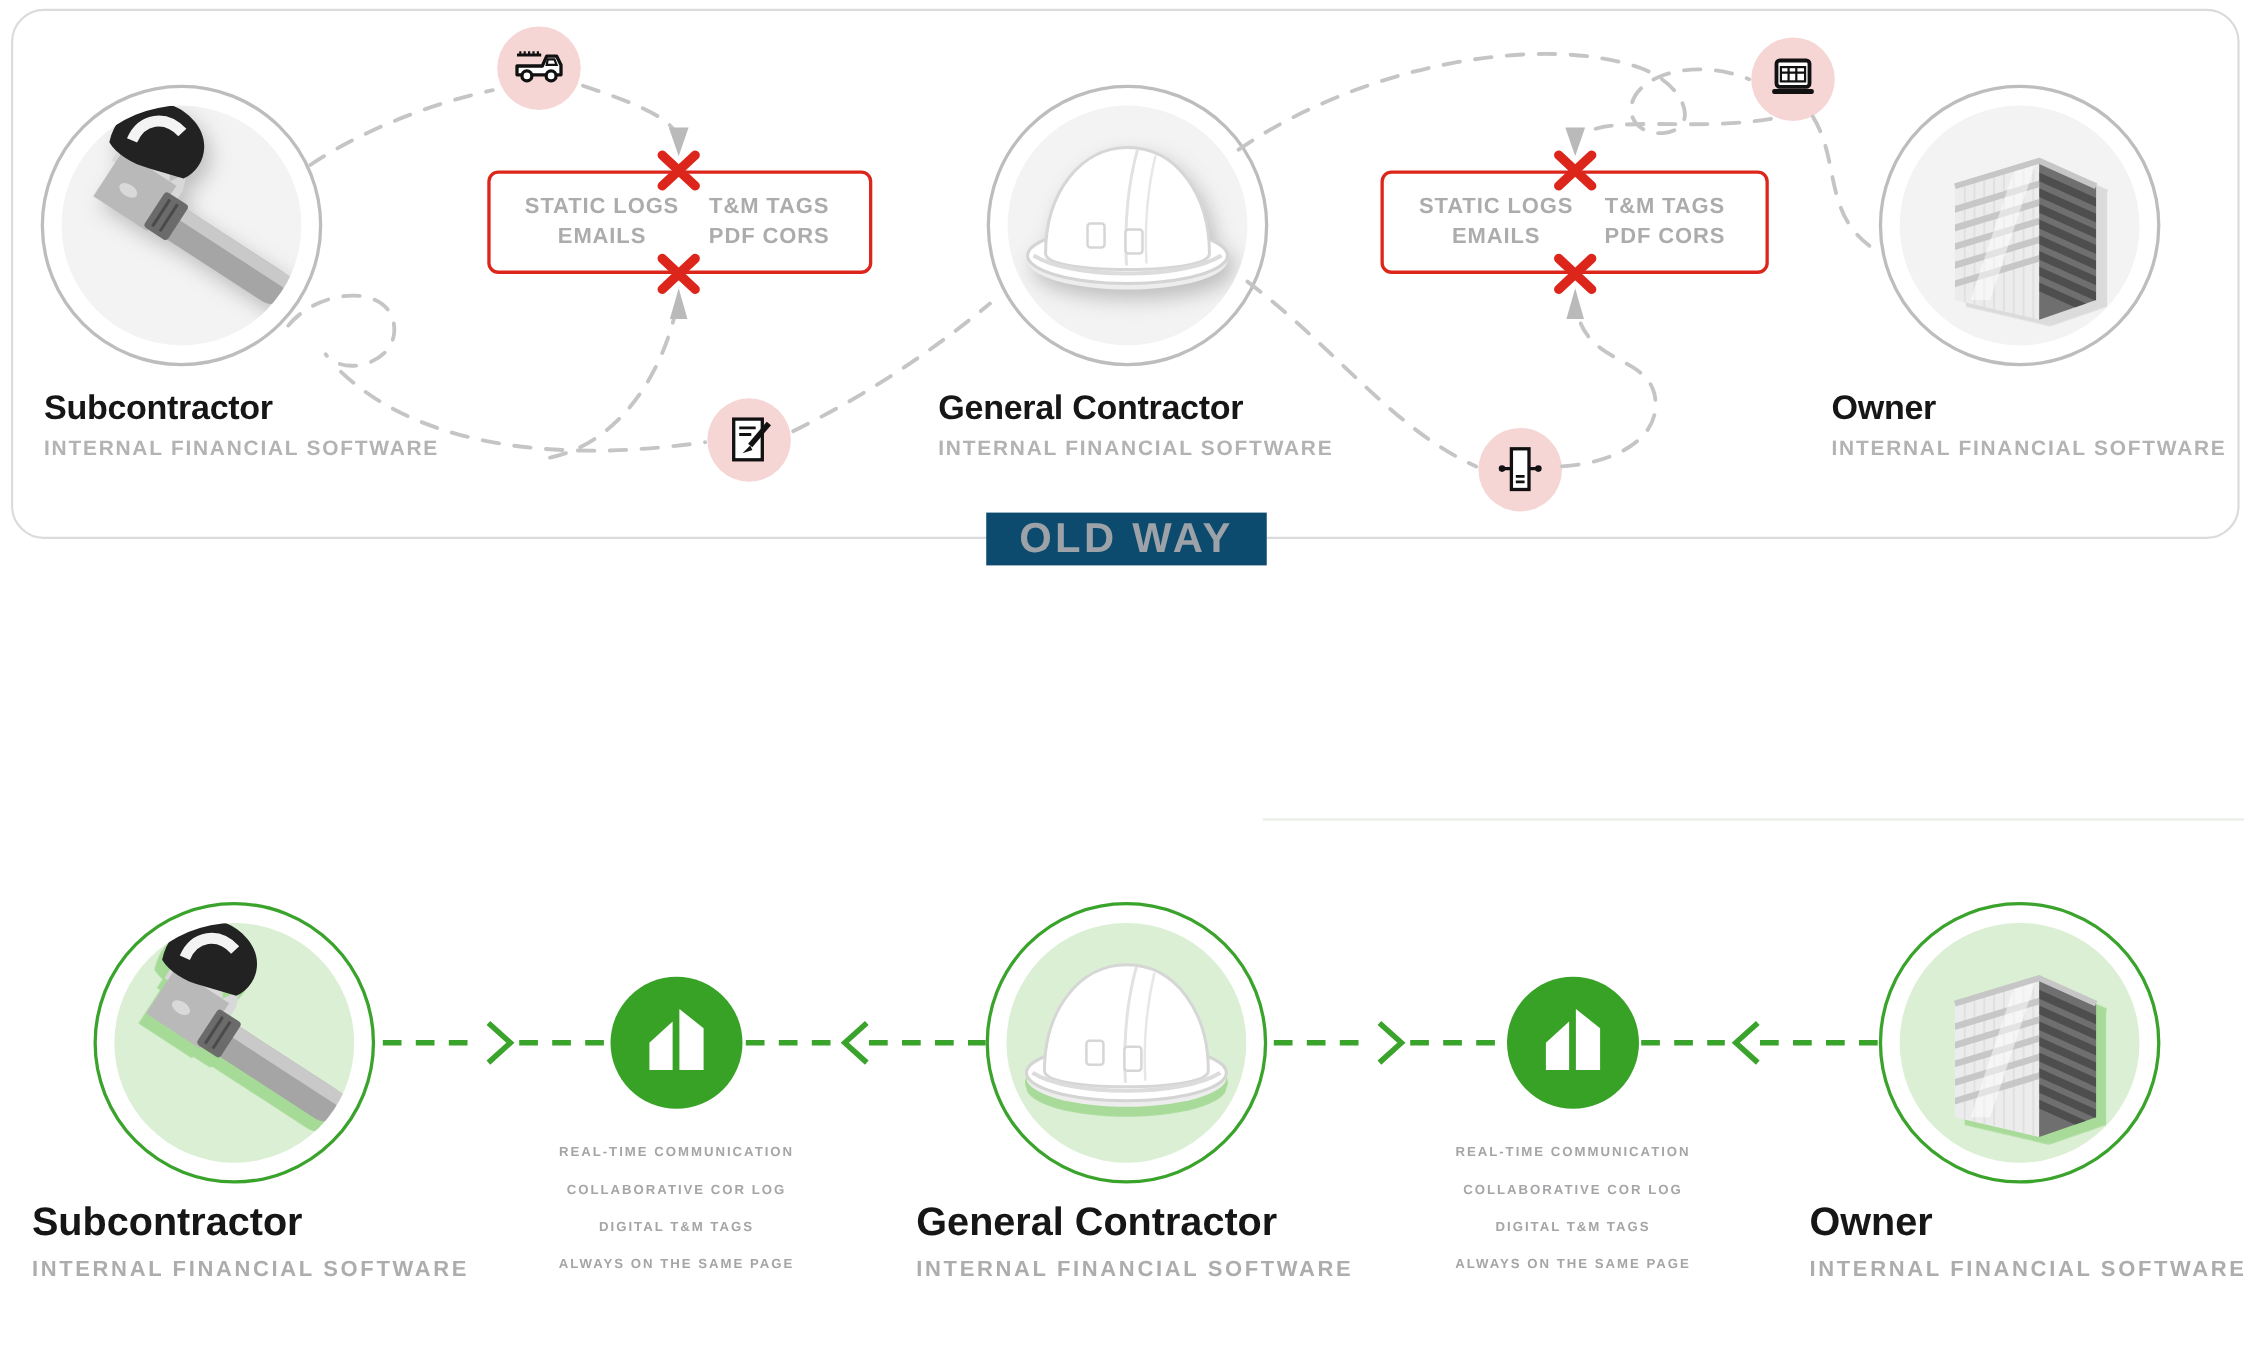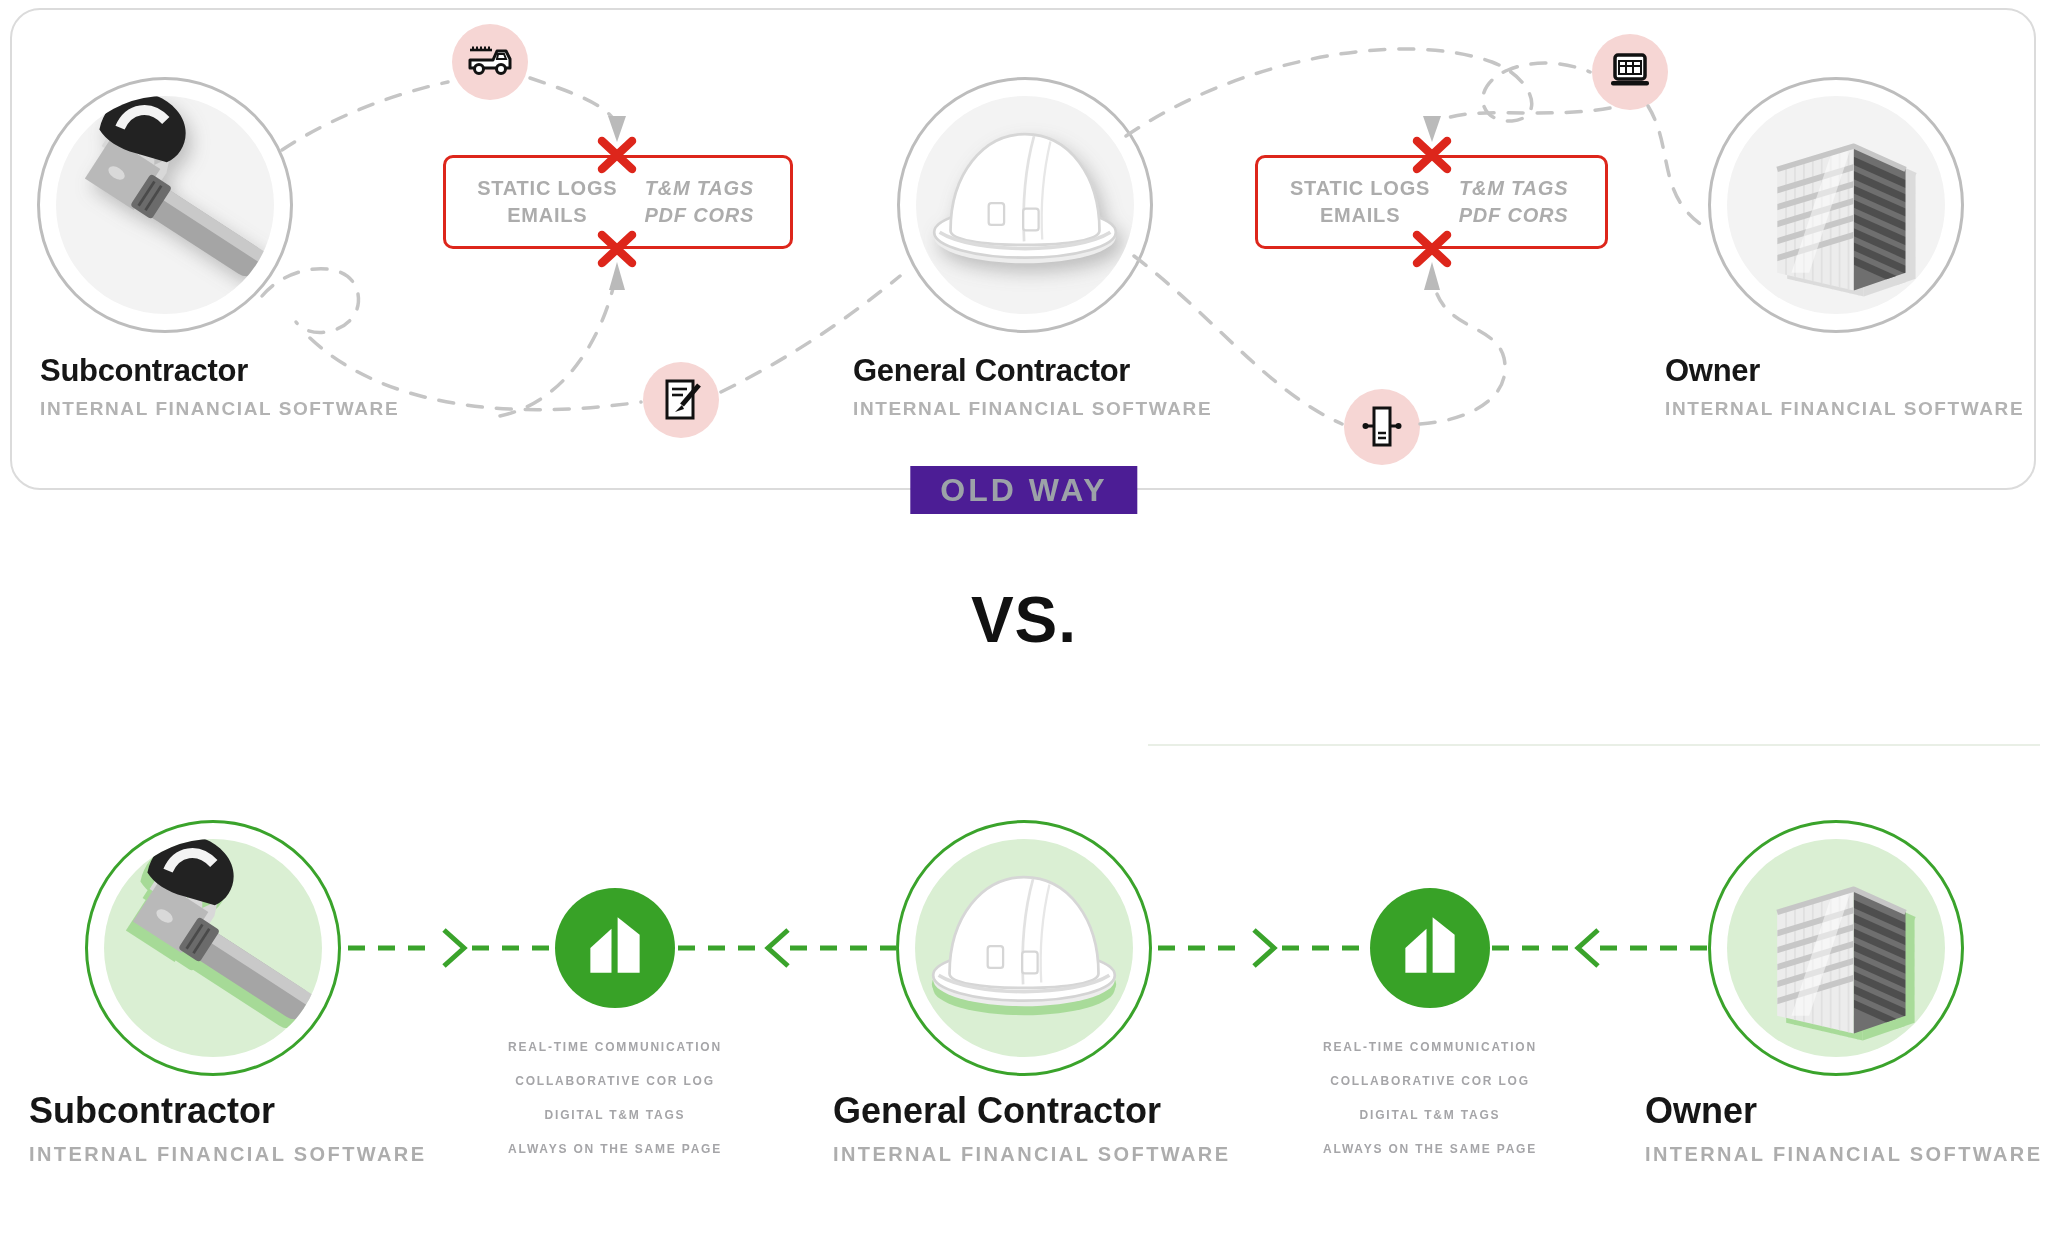--- a/index.html
+++ b/index.html
@@ -9,21 +9,21 @@
     --benefit-gray:#A5A5A8; --oldway-gray:#9CA2A8;
   }
   *{box-sizing:border-box;margin:0;padding:0}
   body{background:#fff;font-family:"Liberation Sans",sans-serif;}
   #stage{position:relative;width:2048px;height:1237px;background:#fff;overflow:hidden;}
 
   
   .panel-old{position:absolute;left:10px;top:8px;width:2026px;height:482px;
     border:2px solid #DBDBDB;border-radius:30px;background:#fff;}
   .oldway-label{position:absolute;top:466px;left:50%;transform:translateX(-50%);
-    background:#4c1d95;padding:0 30px;font-size:32px;font-weight:700;letter-spacing:3px;
+    background:#0c4a6e;padding:0 30px;font-size:38px;font-weight:700;letter-spacing:3px;
     color:var(--oldway-gray);line-height:48px;white-space:nowrap;}
 
   
   .big-circle{position:absolute;width:256px;height:256px;border-radius:50%;
     background:#fff;border:3px solid #BDBDBD;display:flex;align-items:center;justify-content:center;}
   .big-circle.greenring{border-color:var(--green);}
   .disc{width:218px;height:218px;border-radius:50%;background:#F3F3F3;overflow:hidden;
     display:flex;align-items:center;justify-content:center;}
   .greenring .disc{background:var(--light-green);}
   .soft-sh{filter:drop-shadow(6px 9px 9px rgba(70,70,70,.30));}
@@ -38,21 +38,21 @@
   .esub{font-size:19px;font-weight:700;color:var(--sub-gray);letter-spacing:1.6px;line-height:26px;margin-top:6px;}
   .ename-new{font-size:36px;font-weight:700;color:var(--label-black);line-height:42px;}
   .esub-new{font-size:20px;font-weight:700;color:#ADADAD;letter-spacing:2.4px;line-height:28px;margin-top:8px;}
 
   
   .barrier{position:absolute;width:350px;height:94px;border:3px solid var(--red);
     border-radius:10px;background:#fff;display:flex;flex-direction:column;justify-content:center;
     padding:0 20px;gap:4px;}
   .brow{display:flex;justify-content:center;}
   .bcell{font-size:20px;font-weight:700;color:var(--barrier-gray);letter-spacing:0.8px;text-align:center;}
-  .bcell.c1{flex:1.15;} .bcell.c2{flex:1;font-style:italic;}
+  .bcell.c1{flex:1.15;} .bcell.c2{flex:1;}
 
   
   .chip{position:absolute;width:76px;height:76px;border-radius:50%;background:var(--pink);
     display:flex;align-items:center;justify-content:center;}
 
   
   .vs{position:absolute;top:583px;left:0;width:100%;text-align:center;
     font-size:64px;font-weight:800;color:#111;letter-spacing:1px;}
   .newway{position:absolute;top:722px;left:0;width:100%;text-align:center;
     font-size:40px;font-weight:700;color:var(--green);letter-spacing:1px;}
@@ -254,21 +254,20 @@
       <circle cx="7.5" cy="23" r="3" fill="#111"></circle>
       <circle cx="40.5" cy="23" r="3" fill="#111"></circle>
       <rect x="16" y="5" width="16" height="37" fill="#FFF" stroke="#111" stroke-width="3"></rect>
       <line x1="20" y1="30" x2="28" y2="30" stroke="#111" stroke-width="2.5"></line>
       <line x1="20" y1="35" x2="28" y2="35" stroke="#111" stroke-width="2.5"></line>
     </svg>
   </div>
 
   <div class="oldway-label">OLD WAY</div>
 
-  <div class="vs">VS.</div>
   <div class="newway-line"></div>
 
   <div class="big-circle greenring" style="left:85px;top:820px;">
     <div class="disc">
       <svg class="green-sh-a" width="246" height="246" viewBox="0 0 240 240">
           <use href="#sym-wrench"></use>
         </svg>
     </div>
   </div>
   <div class="lblock" style="left:0px;top:1090px;width:430px;">

